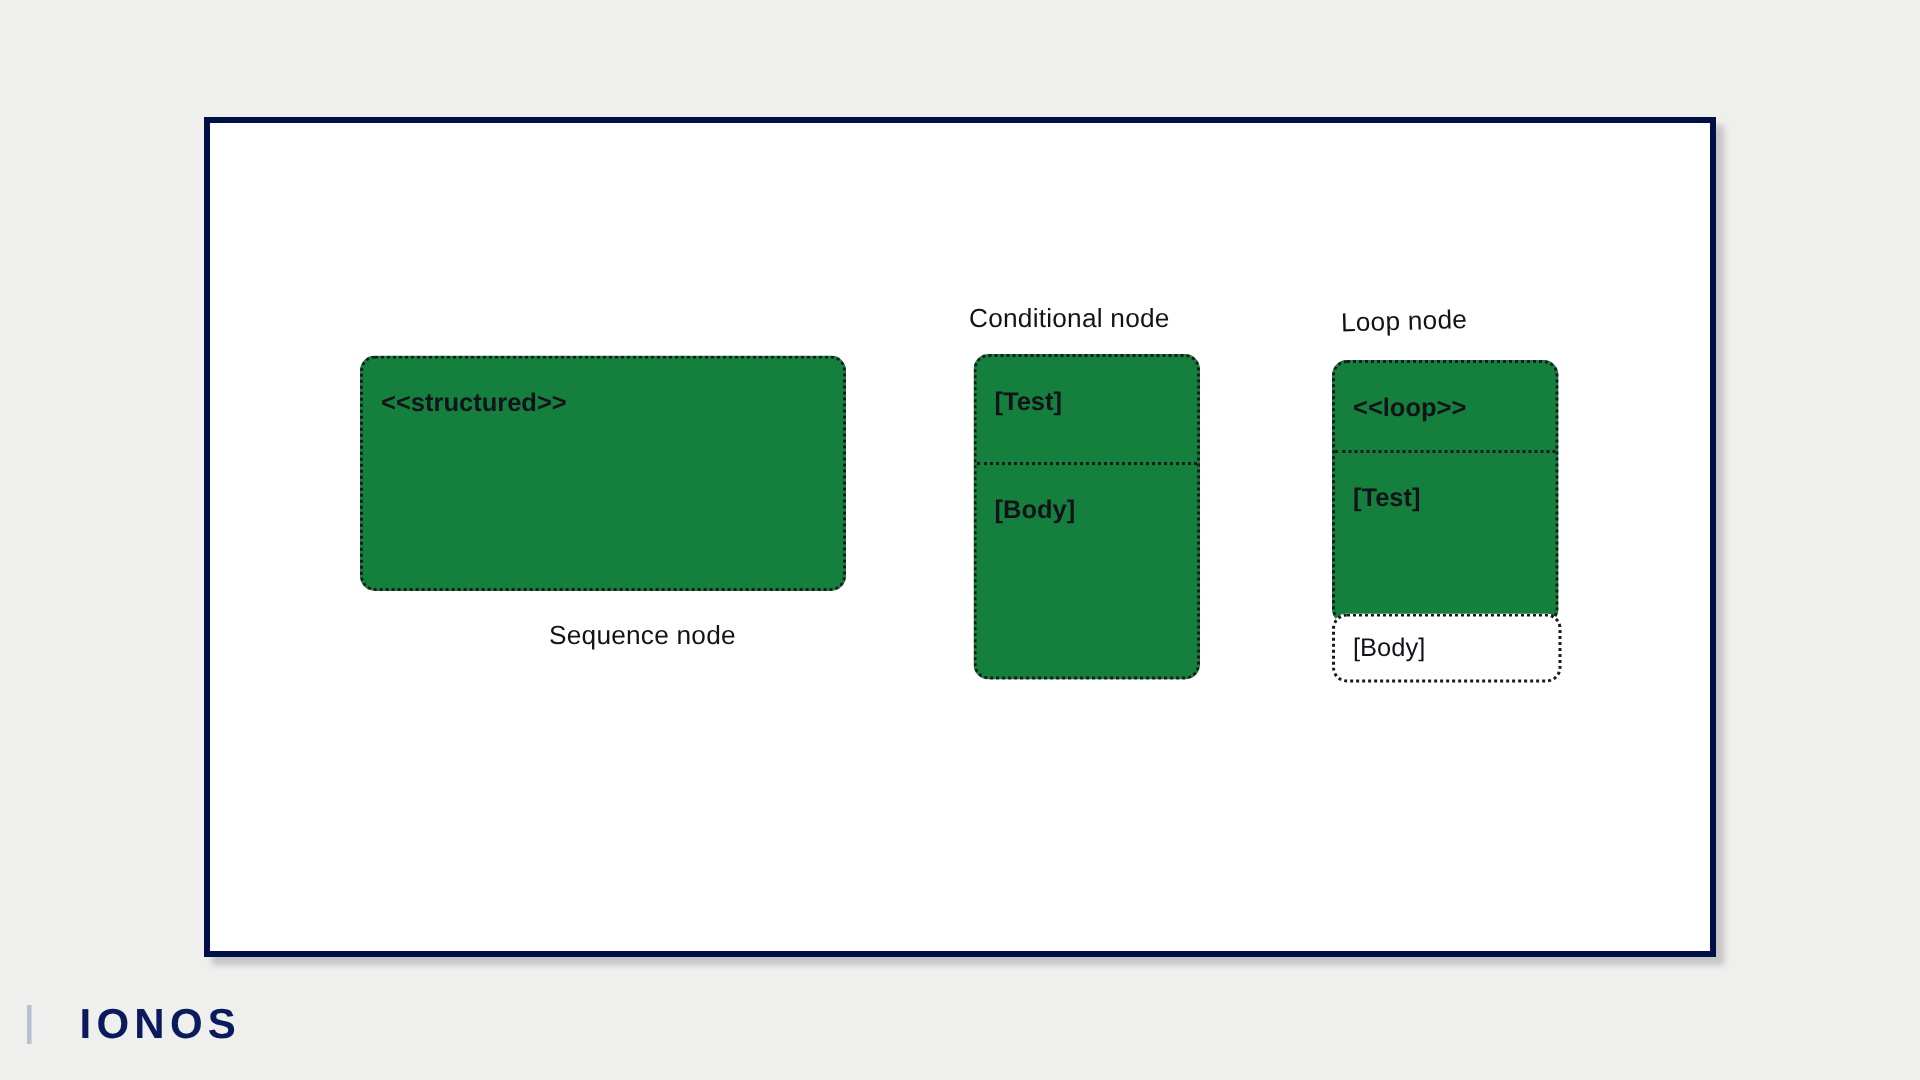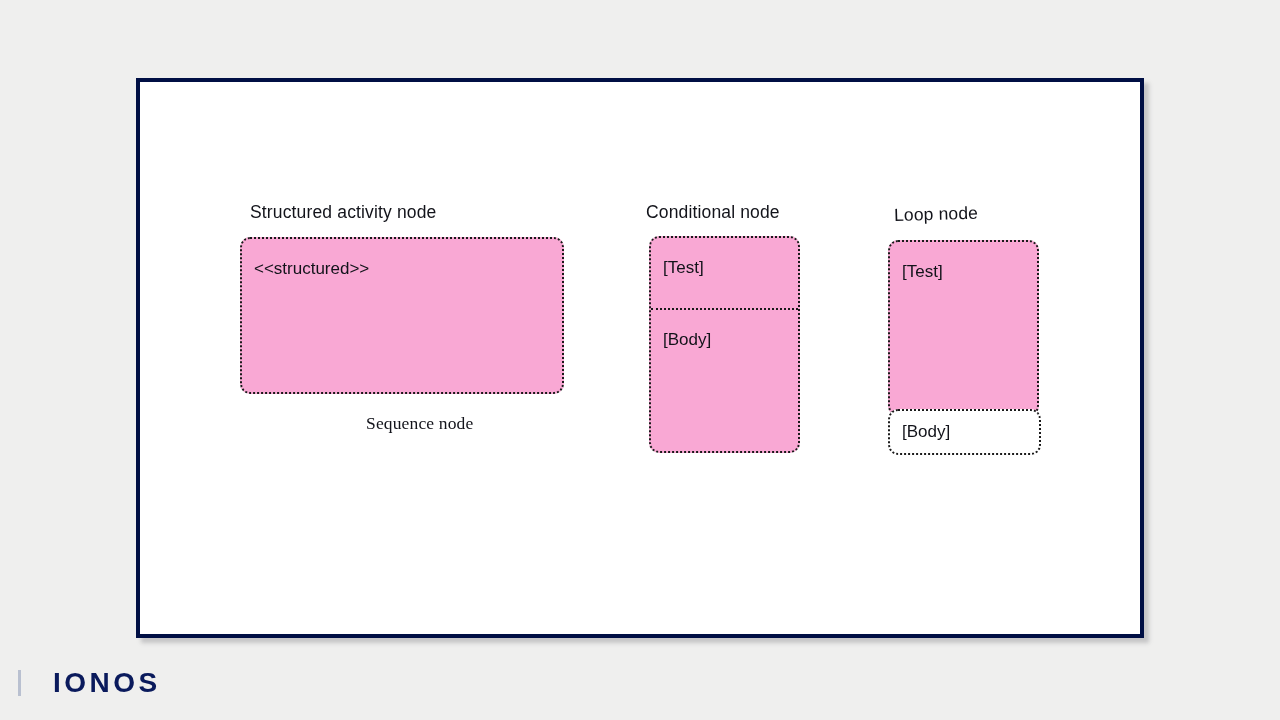--- a/index.html
+++ b/index.html
@@ -41,24 +41,25 @@
     color: #12131a;
     font-size: 17.5px;
     letter-spacing: 0.15px;
     white-space: nowrap;
     font-family: "Liberation Sans", sans-serif;
   }
 
   
   .node-box {
     position: absolute;
-    background: #f9a8d4;
+    background: #15803d;
     border: 2px dotted #1a1a1a;
     border-radius: 10px;
     box-sizing: border-box;
+    font-weight: bold;
   }
   .node-sub {
     position: absolute;
     background: #ffffff;
     border: 2px dotted #1a1a1a;
     border-radius: 10px;
     box-sizing: border-box;
   }
   .compartment {
     position: relative;
@@ -89,21 +90,21 @@
     font-size: 22px;
     line-height: 1;
     color: #12131a;
     font-family: "DejaVu Sans", sans-serif;
   }
 
   
   #label-structured { left: 110px; top: 120px; }
   #box-structured   { left: 100px; top: 155px; width: 324px; height: 157px; }
 
-  #label-sequence   { left: 226px; top: 331px; font-family: Liberation Serif, serif; }
+  #label-sequence   { left: 226px; top: 331px; }
   #box-sequence     { left: 217px; top: 362px; width: 186px; height: 82px; }
 
   #label-conditional{ left: 506px; top: 120px; }
   #box-conditional  { left: 509px; top: 154px; width: 151px; height: 217px; }
 
   #label-loop {
     left: 754px; top: 123px;
     transform: rotate(-1.6deg);
     transform-origin: left center;
   }
@@ -133,41 +134,43 @@
     font-family: "Liberation Sans", sans-serif;
     margin-left: 25px;
   }
 </style>
 </head>
 <body>
 
 <div id="slide">
   <div id="diagram">
 
-    <div class="node-label" id="label-structured">Structured activity node</div>
     <div class="node-box" id="box-structured">
       <div class="compartment" style="height:100%;">
         <span class="cell-text top">&lt;&lt;structured&gt;&gt;</span>
       </div>
     </div>
 
     <div class="node-label" id="label-sequence">Sequence node</div>
 
     <div class="node-label" id="label-conditional">Conditional node</div>
     <div class="node-box" id="box-conditional">
       <div class="compartment" style="height:70px;">
         <span class="cell-text top">[Test]</span>
       </div>
       <div class="compartment" style="height:72px;">
         <span class="cell-text top">[Body]</span>
       </div>
     </div>
 
     <div class="node-label" id="label-loop">Loop node</div>
     <div class="node-box" id="box-loop">
+      <div class="compartment" style="height:58px;">
+        <span class="cell-text top">&lt;&lt;loop&gt;&gt;</span>
+      </div>
       <div class="compartment" style="height:56px;">
         <span class="cell-text top">[Test]</span>
       </div>
     </div>
     <div class="node-sub" id="box-loop-body">
       <span class="cell-text">[Body]</span>
     </div>
 
   </div>
 </div>

